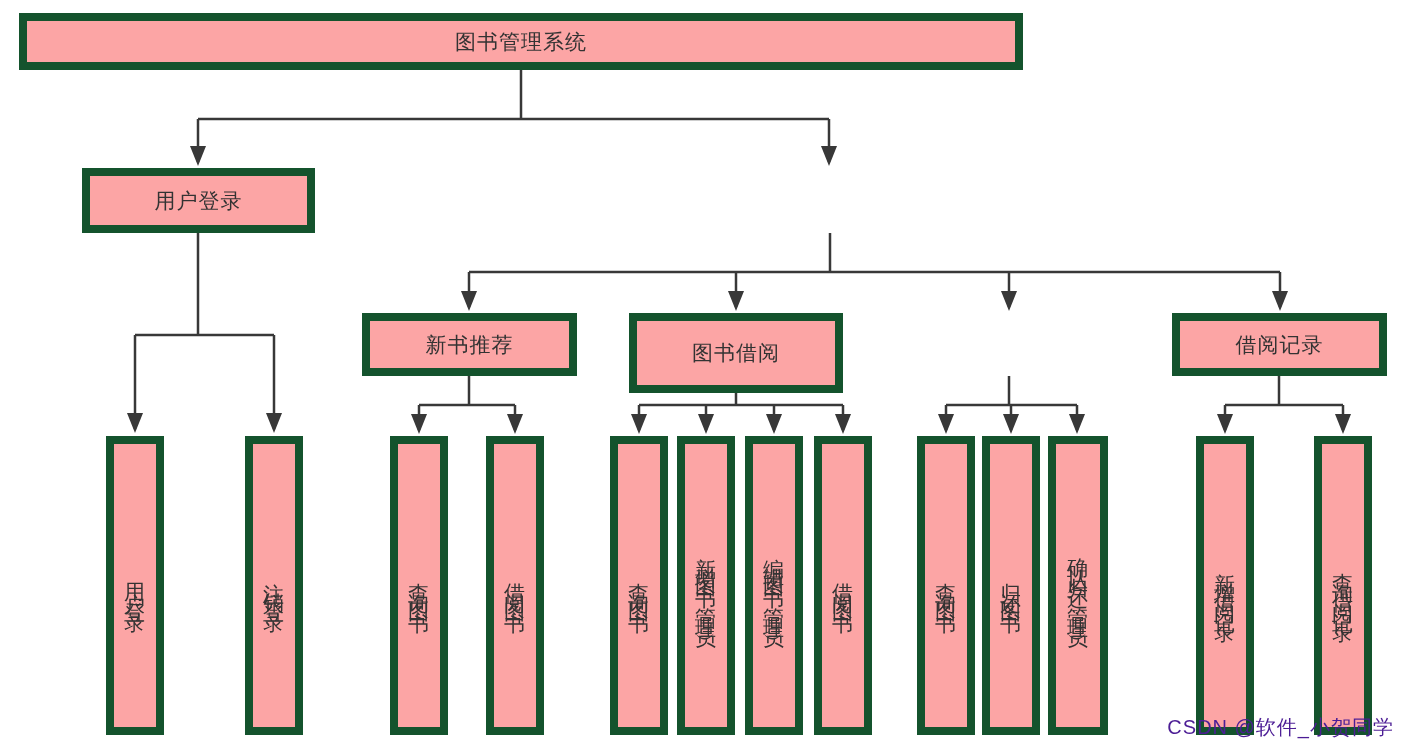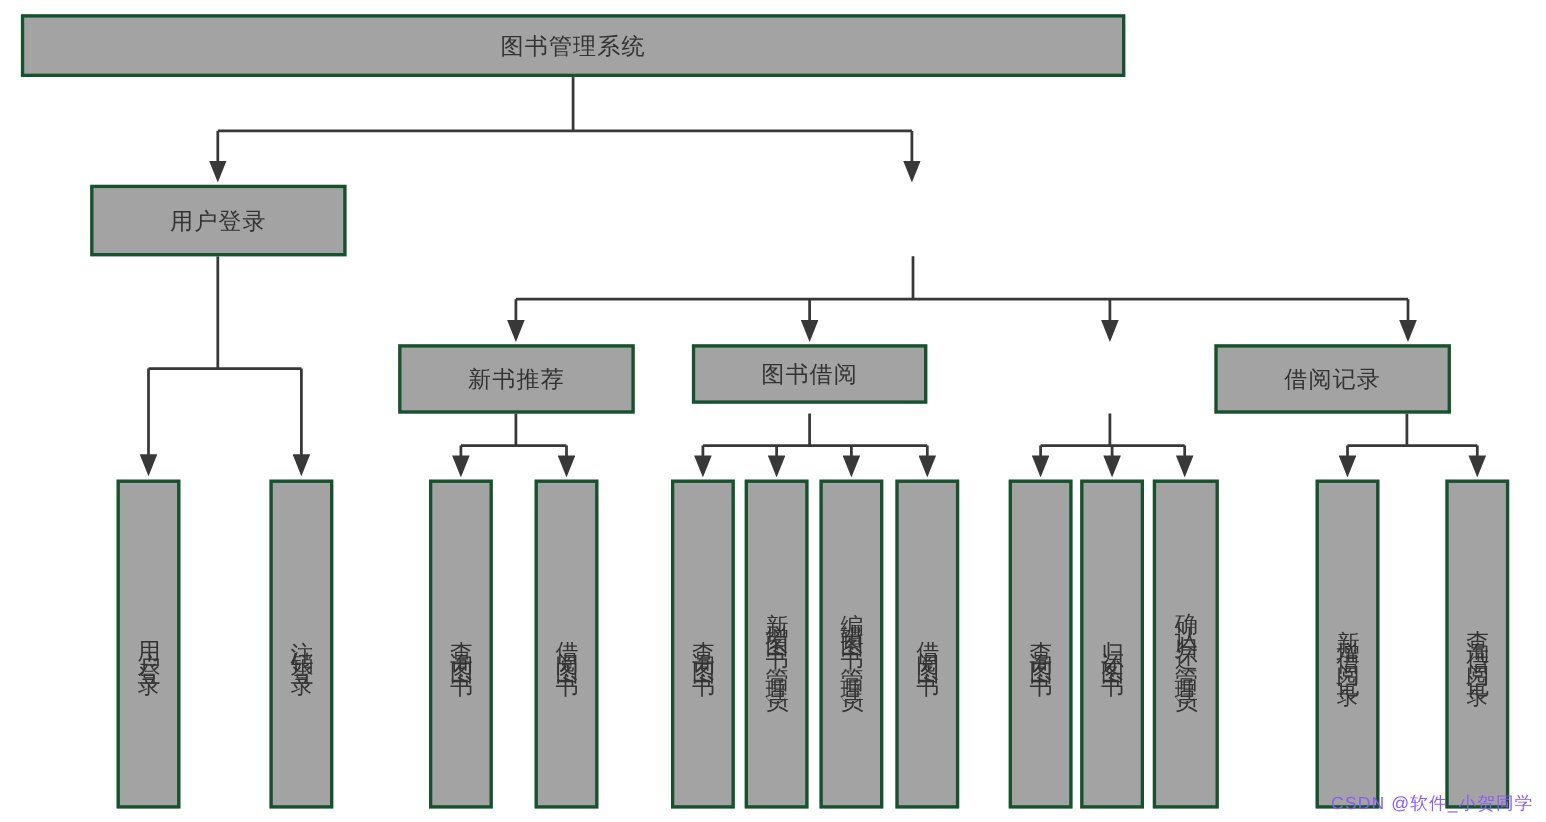--- a/index.html
+++ b/index.html
@@ -8,54 +8,54 @@
     width:1405px;height:747px;
     background:#fff;
     font-family:"Liberation Sans","DejaVu Sans",sans-serif;
     color:#333;
     overflow:hidden;
   }
   .connectors{position:absolute;left:0;top:0;pointer-events:none;}
   .box{
     position:absolute;
     box-sizing:border-box;
-    border:3px solid #14532d;
-    background:#a3a3a3;
+    border:8px solid #14532d;
+    background:#fca5a5;
     display:flex;align-items:center;justify-content:center;
     text-align:center;
   }
   .hbox{font-size:21px;letter-spacing:1px;}
   .vbox{
     writing-mode:vertical-rl;
     font-size:21px;
     letter-spacing:10px;
     line-height:1;
     width:58px;top:436px;height:299px;
   }
   
   .n-root{left:19px;top:13px;width:1004px;height:57px;}
   
   .n-login{left:82px;top:168px;width:233px;height:65px;}
   .n-bookmgmt{left:711px;top:168px;width:236px;height:65px;}
   
   .n-newbook{left:362px;top:313px;width:215px;height:63px;}
-  .n-borrow{left:629px;top:313px;width:214px;height:54px;}
+  .n-borrow{left:629px;top:313px;width:214px;height:80px;}
   .n-current{left:902px;top:313px;width:215px;height:63px;}
-  .n-records{left:1104px;top:313px;width:215px;height:63px;}
+  .n-records{left:1172px;top:313px;width:215px;height:63px;}
   
   .v-a1{left:106px;}  .v-a2{left:245px;}
   .v-b1{left:390px;}  .v-b2{left:486px;}
   .v-c1{left:610px;}  .v-c2{left:677px;}  .v-c3{left:745px;}  .v-c4{left:814px;}
   .v-d1{left:917px;}  .v-d2{left:982px;}  .v-d3{left:1048px;width:60px;}
   .v-e1{left:1196px;} .v-e2{left:1314px;}
   .watermark{
     position:absolute;
     right:11px;bottom:6px;
-    font-size:16px;
-    color:#8b5cf6;
+    font-size:20px;
+    color:#4c1d95;
     letter-spacing:1px;
     white-space:nowrap;
   }
 </style>
 </head>
 <body>
 
 <div id="canvas">
 
   <svg class="connectors" width="1405" height="747" viewBox="0 0 1405 747">

